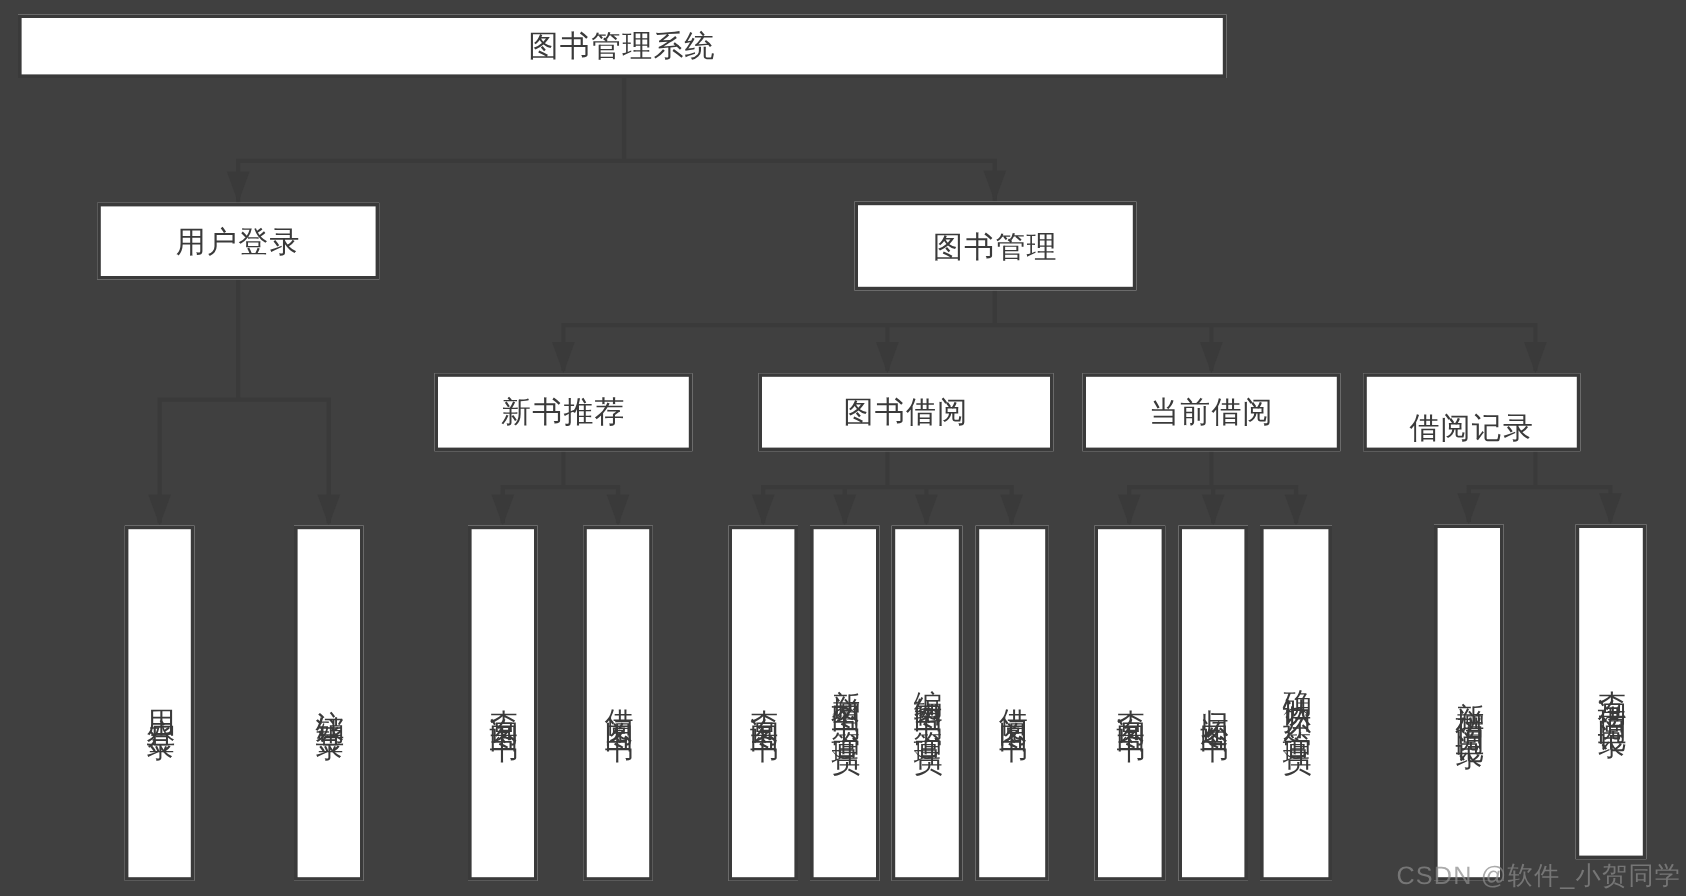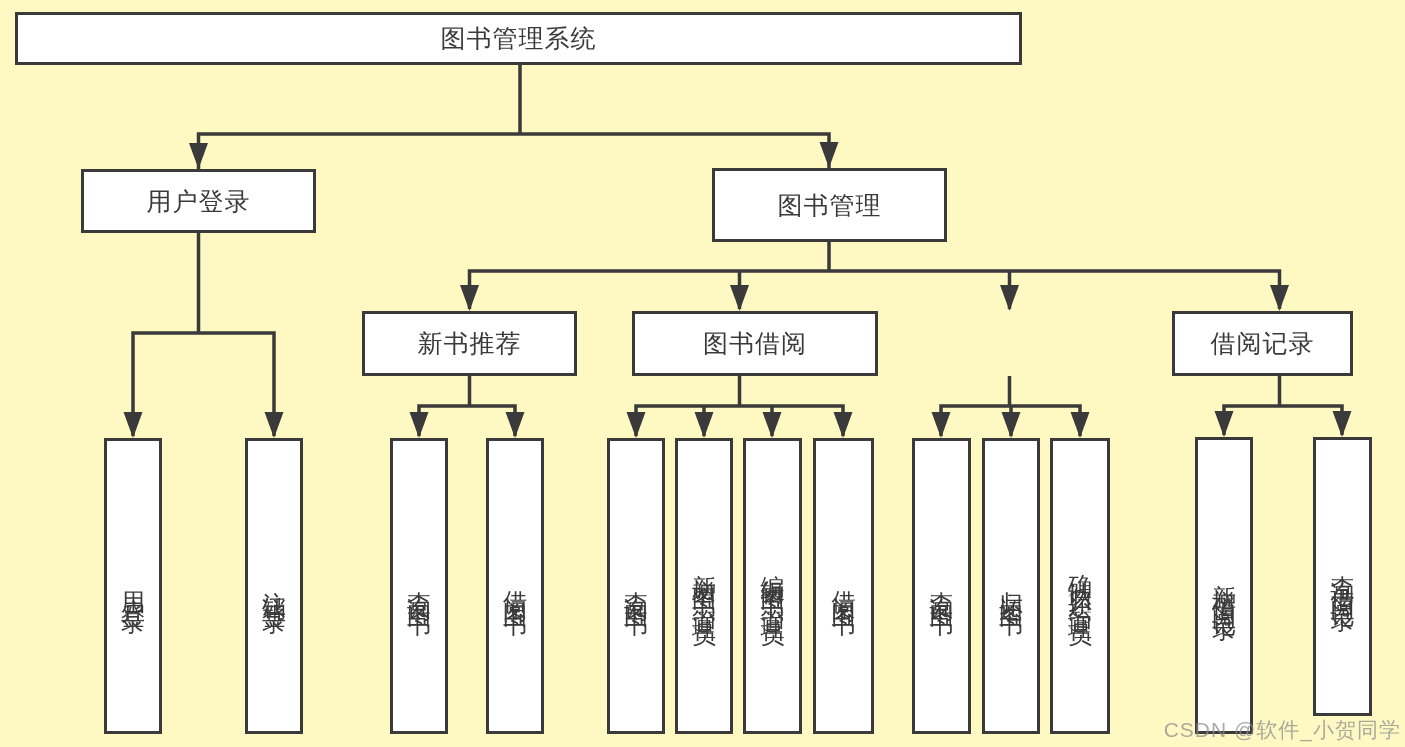--- a/index.html
+++ b/index.html
@@ -1,19 +1,19 @@
 <!DOCTYPE html>
 <html><head>
 <meta charset="utf-8">
 <style>
   html,body { margin:0; padding:0; background:#ffffff; }
   .canvas {
     position:relative;
     width:1405px; height:747px;
-    background:#fef9c3;
+    background:#404040;
     font-family:"Liberation Sans", sans-serif;
     overflow:hidden;
   }
   .connector-layer { position:absolute; left:0; top:0; z-index:0; }
   .node {
     position:absolute;
     box-sizing:border-box;
     border:3px solid #3a3a3a;
     background:#ffffff;
     display:flex; align-items:center; justify-content:center;
@@ -93,21 +93,24 @@
   <div class="node node-h" style="left:712px; top:168px; width:235px; height:74px;justify-content:center;">
     <span>图书管理</span>
   </div>
 
   <div class="node node-h" style="left:362px; top:311px; width:215px; height:65px;">
     <span>新书推荐</span>
   </div>
   <div class="node node-h" style="left:632px; top:311px; width:246px; height:65px;">
     <span>图书借阅</span>
   </div>
-  <div class="node node-h" style="left:1172px; top:311px; width:181px; height:65px;">
+  <div class="node node-h" style="left:902px; top:311px; width:215px; height:65px;">
+    <span>当前借阅</span>
+  </div>
+  <div class="node node-h" style="left:1136px; top:311px; width:181px; height:65px;align-items:flex-end;">
     <span>借阅记录</span>
   </div>
 
   <div class="node node-v" style="left:104px; top:438px; width:58px; height:296px;">
     <span>用户登录</span>
   </div>
   <div class="node node-v" style="left:245px; top:438px; width:58px; height:296px;">
     <span>注销登录</span>
   </div>
 

